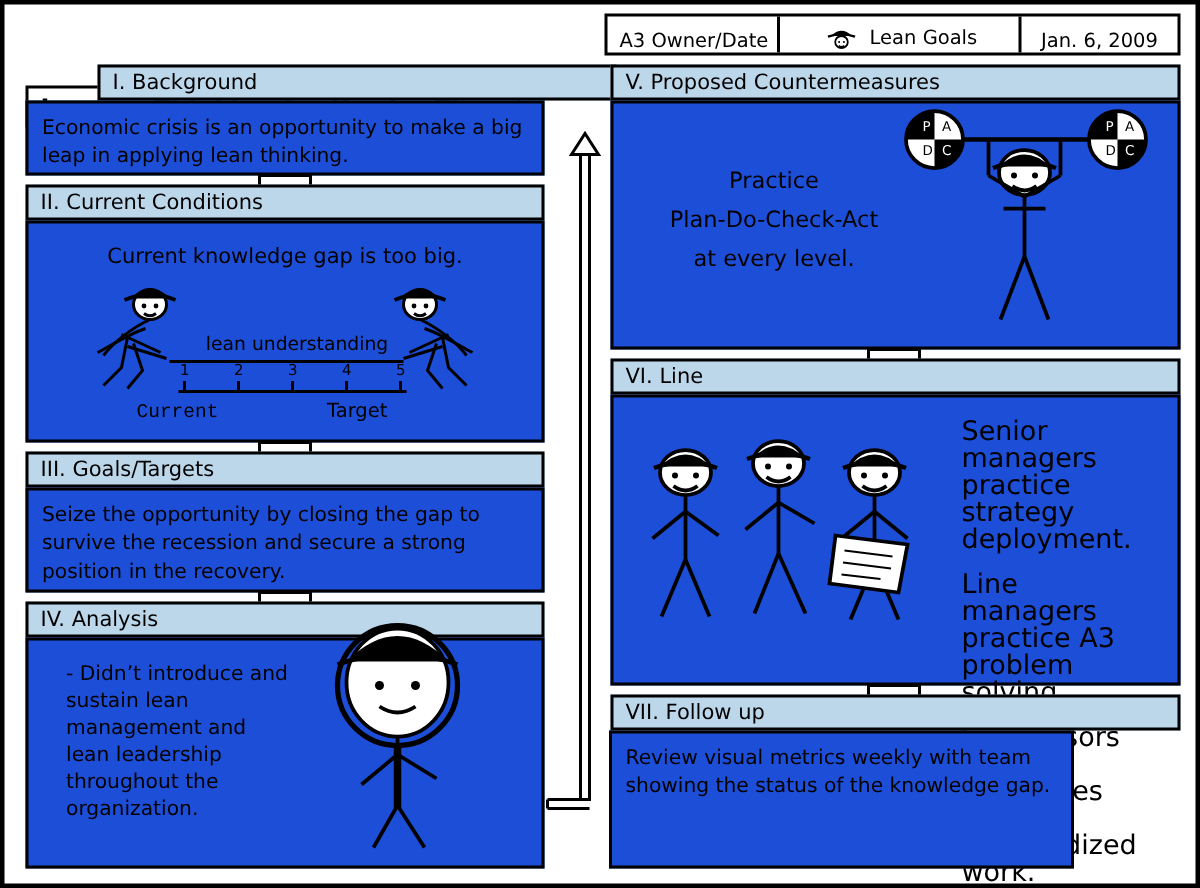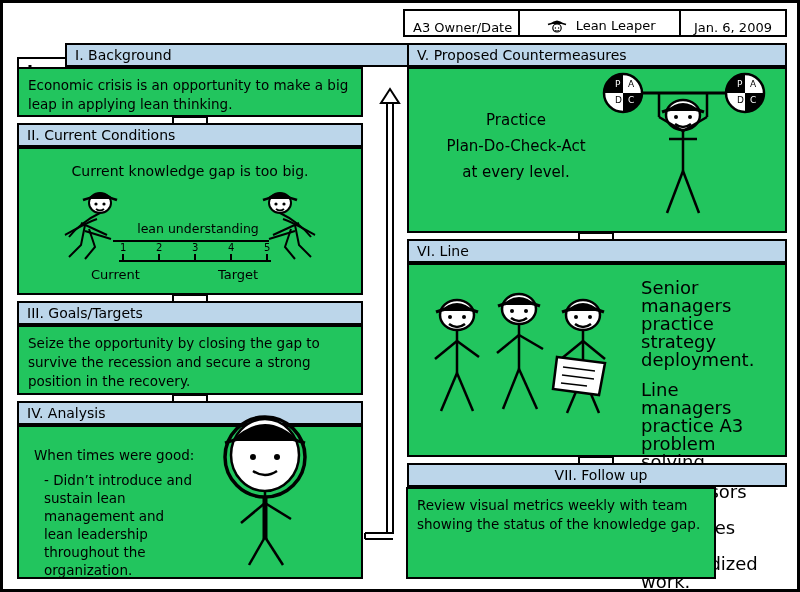--- a/index.html
+++ b/index.html
@@ -34,21 +34,21 @@
   .hdr-owner .sep{width:2px;height:100%;background:#000;}
   .hdr-owner .mid{flex:1;display:flex;align-items:center;justify-content:center;gap:6px;}
   .hdr-owner .date{width:104px;text-align:center;}
   
   .bar{
     position:absolute;background:#bcd6ea;border:2px solid #000;
     box-sizing:border-box;font-size:14px;line-height:20px;
     padding-left:8px;
   }
   .body{
-    position:absolute;background:#22c55e;border:2px solid #000;
+    position:absolute;background:#1d4ed8;border:2px solid #000;
     box-sizing:border-box;font-size:13.5px;line-height:19px;
     padding:7px 9px;
   }
   .body.center{text-align:center;}
   svg.arw{position:absolute;overflow:visible;}
   .rtext{font-size:18px;line-height:18px;}
   .rtext p{margin:0 0 12px 0;}
   .tug-label{font-size:12.5px;}
   .scale-num{font-size:10px;}
 </style>
@@ -64,21 +64,21 @@
     <span class="sep"></span>
     <span class="mid">
       <svg width="26" height="20" viewBox="0 0 26 20">
         <ellipse cx="13" cy="13" rx="4.2" ry="4" fill="#fff" stroke="#000" stroke-width="1.2"></ellipse>
         <path d="M6 9 Q13 2 20 9 Z" fill="#000"></path>
         <path d="M4 9.4 Q13 6.4 22 9.4" stroke="#000" stroke-width="1.6" fill="none"></path>
         <circle cx="11.4" cy="13" r="0.7" fill="#000"></circle>
         <circle cx="14.6" cy="13" r="0.7" fill="#000"></circle>
         <path d="M11.2 15.4 Q13 16.8 14.8 15.4" stroke="#000" stroke-width="1" fill="none"></path>
       </svg>
-      <span>Lean Leaper</span>
+      <span>Lean Goals</span>
     </span>
     <span class="sep"></span>
     <span class="date">Jan. 6, 2009</span>
   </div>
 
   <div class="bar" style="left:14px;top:40px;width:346px;height:24px;margin-left:48px;">I. Background</div>
   <div class="body" style="left:14px;top:64px;width:346px;height:50px;">Economic crisis is an opportunity to make a big leap in applying lean thinking.</div>
 
   <svg class="arw" style="left:160px;top:114px;" width="54" height="22" viewBox="0 0 54 22">
     <polygon points="10,0 44,0 44,8 52,8 27,21 2,8 10,8" fill="#fff" stroke="#000" stroke-width="2"></polygon>
@@ -135,37 +135,36 @@
       <line x1="152" y1="9" x2="152" y2="16"></line>
     </g>
   </svg>
   <div style="position:absolute;left:112px;top:239px;width:160px;">
     <span class="scale-num" style="position:absolute;left:5px;">1</span>
     <span class="scale-num" style="position:absolute;left:41px;">2</span>
     <span class="scale-num" style="position:absolute;left:77px;">3</span>
     <span class="scale-num" style="position:absolute;left:113px;">4</span>
     <span class="scale-num" style="position:absolute;left:149px;">5</span>
   </div>
-  <div style="position:absolute;left:88px;top:264px;font-size:13px;">Current</div>
+  <div style="position:absolute;left:88px;top:264px;font-size:13px;font-family:Liberation Mono, monospace;">Current</div>
   <div style="position:absolute;left:215px;top:264px;font-size:13px;">Target</div>
 
   <svg class="arw" style="left:160px;top:292px;" width="54" height="22" viewBox="0 0 54 22">
     <polygon points="10,0 44,0 44,8 52,8 27,21 2,8 10,8" fill="#fff" stroke="#000" stroke-width="2"></polygon>
   </svg>
 
   <div class="bar" style="left:14px;top:298px;width:346px;height:24px;">III. Goals/Targets</div>
   <div class="body" style="left:14px;top:322px;width:346px;height:70px;">Seize the opportunity by closing the gap to survive the recession and secure a strong position in the recovery.</div>
 
   <svg class="arw" style="left:160px;top:392px;" width="54" height="22" viewBox="0 0 54 22">
     <polygon points="10,0 44,0 44,8 52,8 27,21 2,8 10,8" fill="#fff" stroke="#000" stroke-width="2"></polygon>
   </svg>
 
   <div class="bar" style="left:14px;top:398px;width:346px;height:24px;">IV. Analysis</div>
   <div class="body" style="left:14px;top:422px;width:346px;height:154px;">
-    <div style="margin:12px 0 0 6px;font-size:13.5px;">When times were good:</div>
     <div style="margin:6px 0 0 16px;width:150px;font-size:13.5px;line-height:18px;">- Didn’t introduce and sustain lean management and lean leadership throughout the organization.</div>
   </div>
 
   <svg style="position:absolute;left:198px;top:404px;" width="140" height="160" viewBox="0 0 140 160">
 
     <ellipse cx="64" cy="48" rx="34" ry="36" fill="#fff" stroke="#000" stroke-width="2.5"></ellipse>
     <path d="M30 34 Q64 0 98 34 Z" fill="#000" stroke="none"></path>
     <path d="M24 36 Q64 22 104 36" stroke="#000" stroke-width="3" fill="none"></path>
     <circle cx="52" cy="50" r="3" fill="#000"></circle>
     <circle cx="76" cy="50" r="3" fill="#000"></circle>
@@ -298,16 +297,16 @@
       <path d="M148 84 L180 88" stroke-width="1.5"></path>
       <path d="M147 92 L179 96" stroke-width="1.5"></path>
       <path d="M146 100 L172 103" stroke-width="1.5"></path>
     </g>
   </svg>
 
   <svg class="arw" style="left:566px;top:454px;" width="54" height="22" viewBox="0 0 54 22">
     <polygon points="10,0 44,0 44,8 52,8 27,21 2,8 10,8" fill="#fff" stroke="#000" stroke-width="2"></polygon>
   </svg>
 
-  <div class="bar" style="left:404px;top:460px;width:380px;height:24px;text-align:center;">VII. Follow up</div>
+  <div class="bar" style="left:404px;top:460px;width:380px;height:24px;">VII. Follow up</div>
   <div class="body" style="left:403px;top:484px;width:310px;height:92px;">Review visual metrics weekly with team showing the status of the knowledge gap.</div>
 
 </div>
 
 </body></html>

